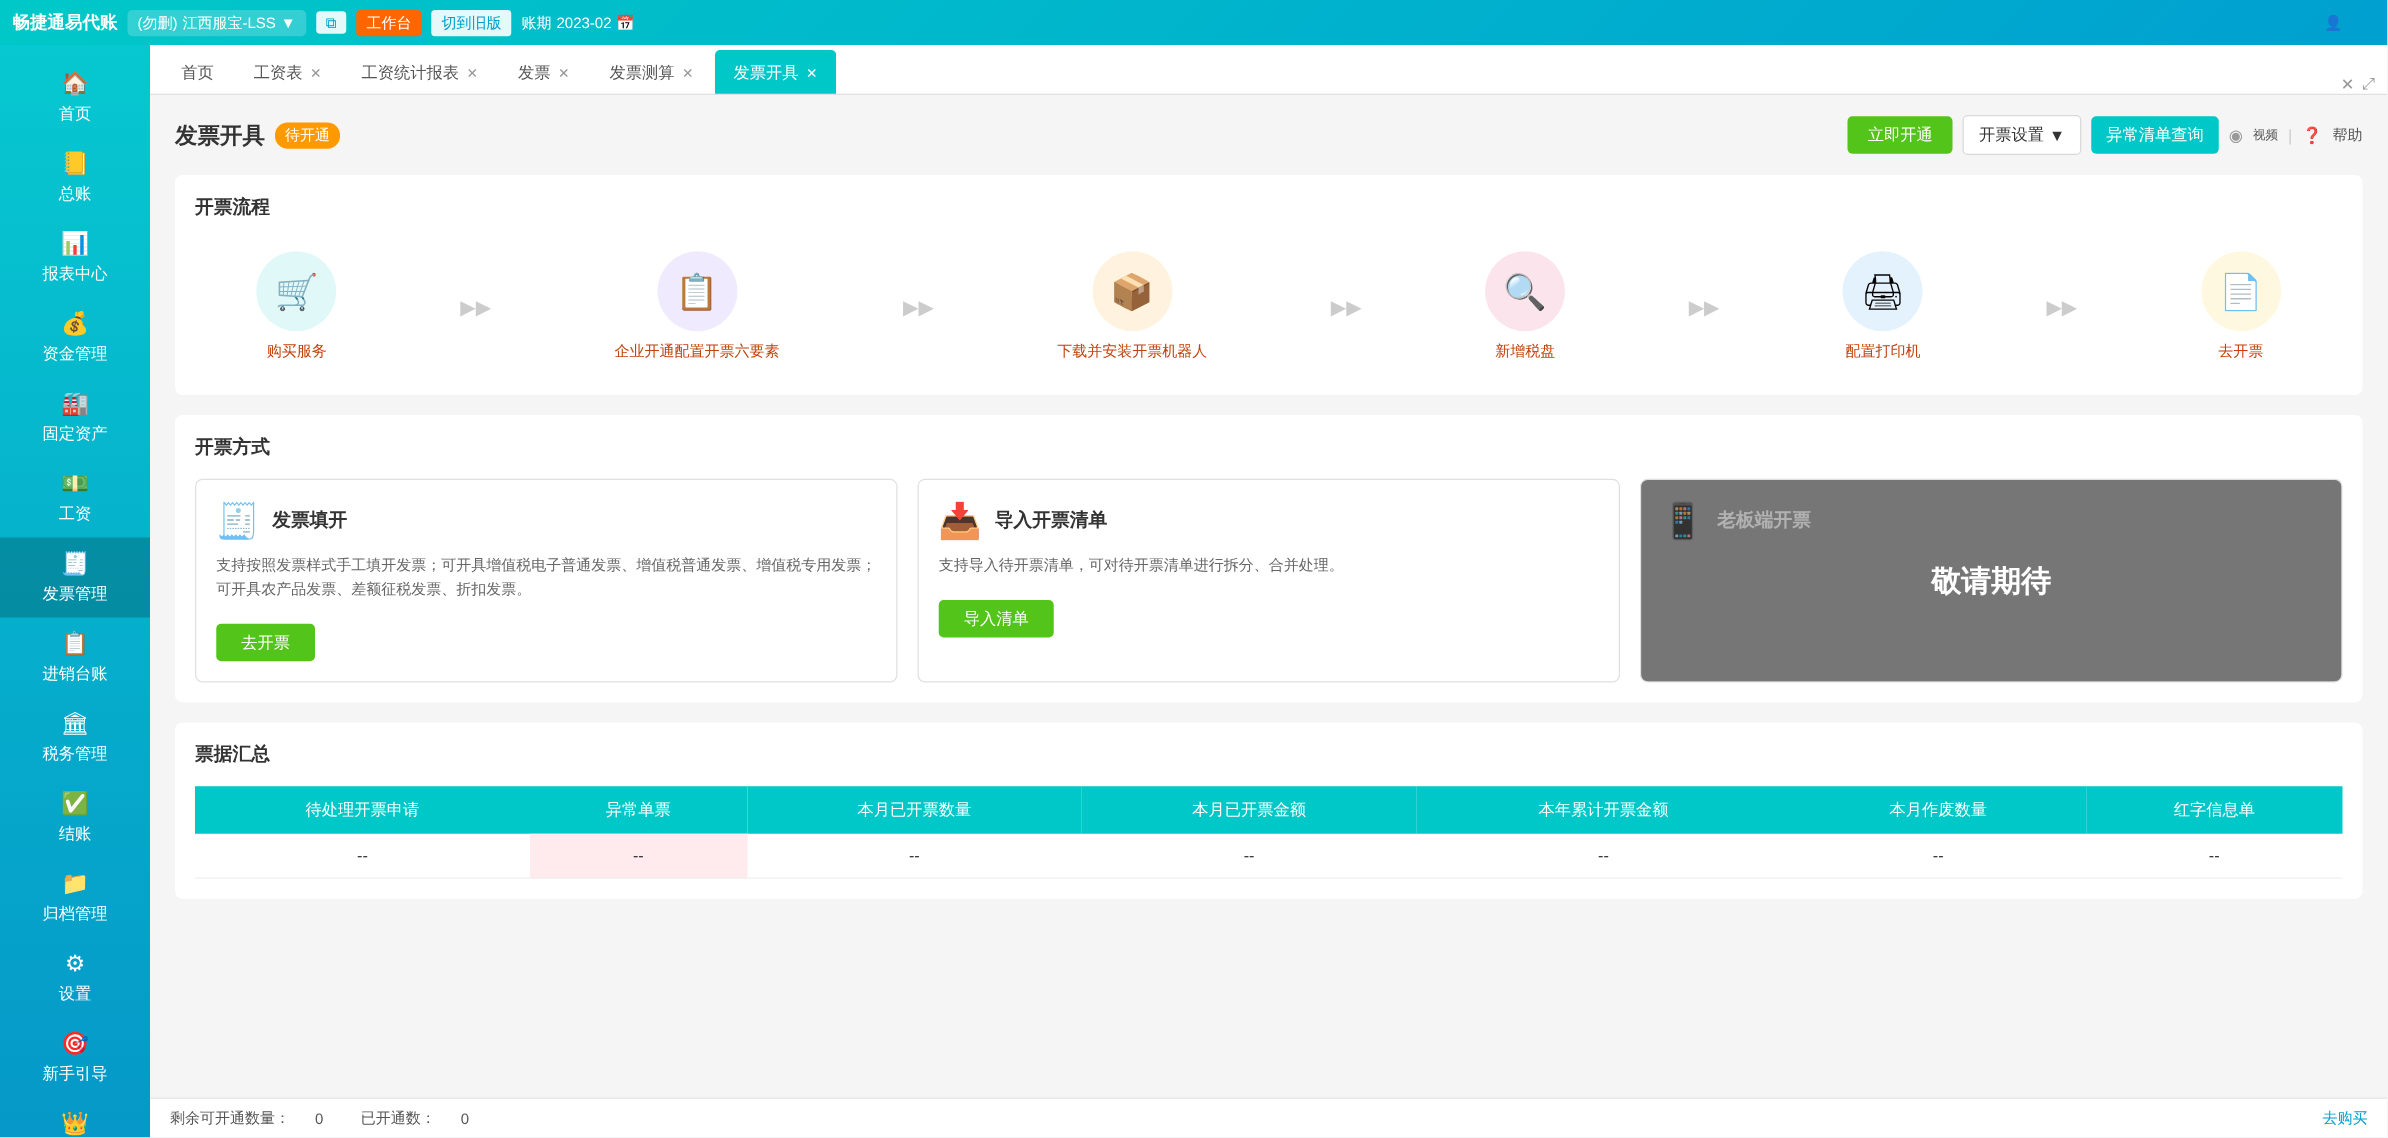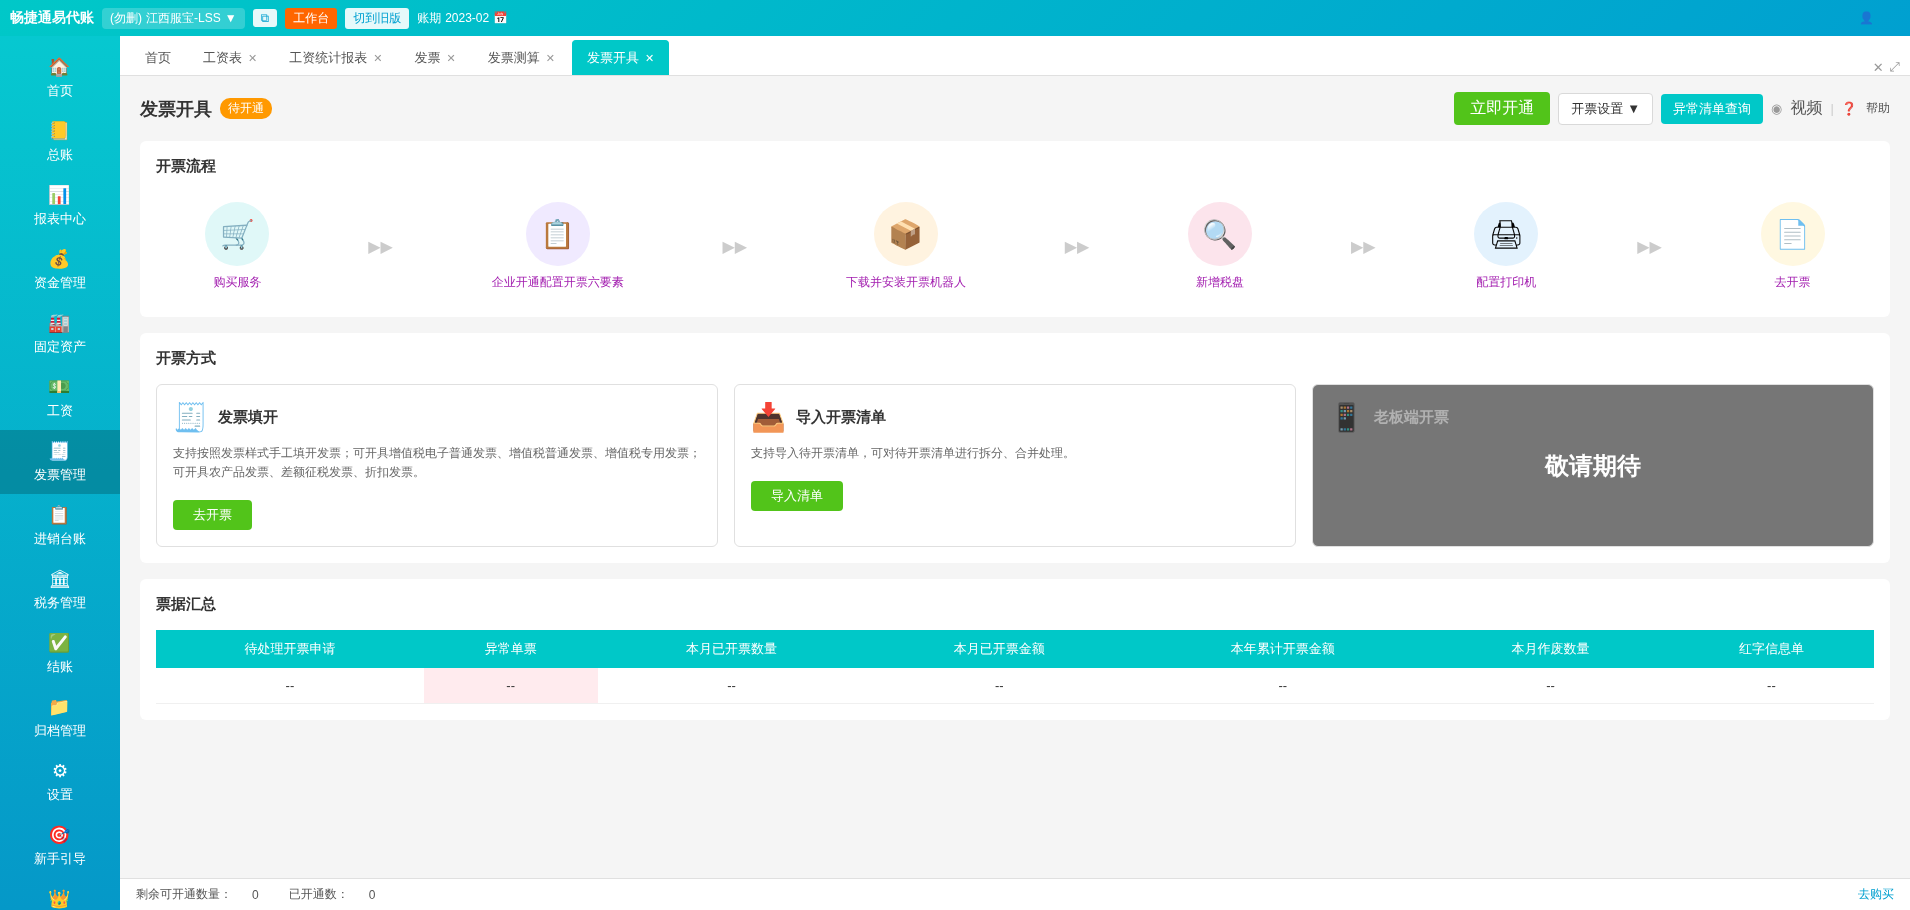--- a/index.html
+++ b/index.html
@@ -119,21 +119,21 @@
       border-radius: 10px;
       font-size: 12px;
     }
     .header-actions { display: flex; align-items: center; gap: 8px; }
     .btn-primary {
       background: #52c41a;
       color: white;
       border: none;
       border-radius: 4px;
       padding: 6px 16px;
-      font-size: 16px;
+      font-size: 13px;
       cursor: pointer;
     }
     .btn-default {
       background: white;
       color: #333;
       border: 1px solid #d9d9d9;
       border-radius: 4px;
       padding: 6px 12px;
       font-size: 13px;
       cursor: pointer;
@@ -176,21 +176,21 @@
       align-items: center;
       justify-content: center;
       font-size: 28px;
     }
     .step-icon.teal { background: #e0f8f8; }
     .step-icon.purple { background: #f0eaff; }
     .step-icon.orange { background: #fff3e0; }
     .step-icon.pink { background: #fce4ec; }
     .step-icon.blue { background: #e3f2fd; }
     .step-icon.gold { background: #fff8e1; }
-    .step-label { font-size: 12px; color: #a21caf; text-align: center; }
+    .step-label { font-size: 12px; color: #c2410c; text-align: center; }
     .step-arrow { color: #ccc; font-size: 16px; }
 
     
     .invoice-methods { display: flex; gap: 16px; }
     .method-card {
       flex: 1;
       border: 1px solid #e0e0e0;
       border-radius: 6px;
       padding: 16px;
       display: flex;
@@ -392,21 +392,21 @@
           <span class="badge-pending">待开通</span>
         </div>
         <div class="header-actions">
           <button class="btn-primary">立即开通</button>
           <button class="btn-default">
             <span>开票设置</span>
             <span>▼</span>
           </button>
           <button class="btn-teal">异常清单查询</button>
           <span style="color:#999;">◉</span>
-          <span style="color:#555; font-size:16px;">视频</span>
+          <span style="color:#555; font-size:10px;">视频</span>
           <span style="color:#ccc;">|</span>
           <span style="color:#999;">❓</span>
           <span style="color:#555; font-size:12px;">帮助</span>
         </div>
       </div>
 
       <div class="section">
         <div class="section-title">开票流程</div>
         <div class="process-steps">
 

